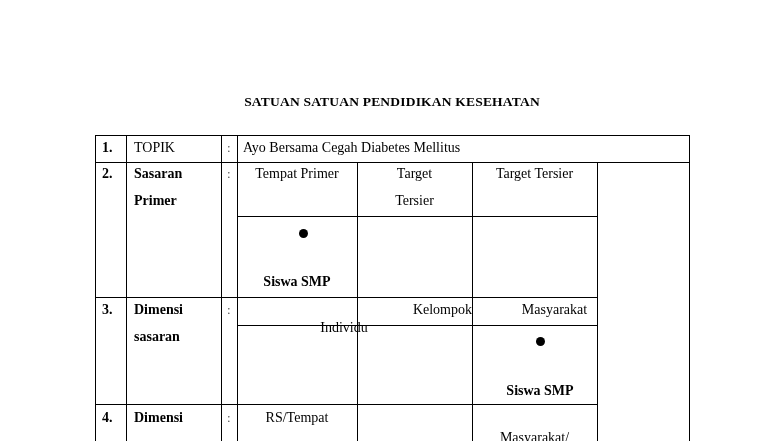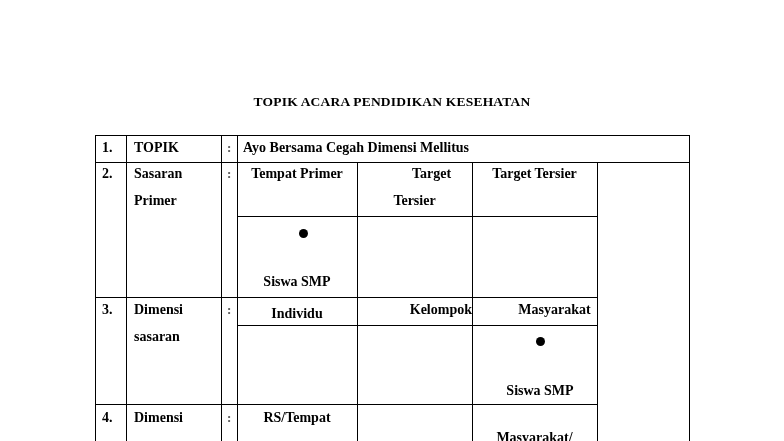--- a/index.html
+++ b/index.html
@@ -9,32 +9,32 @@
     font-family: "Liberation Serif", "DejaVu Serif", serif;
     color: #000;
   }
   .page-title {
     position: absolute; left: 0; width: 784px; top: 94px;
     text-align: center; font-weight: bold; font-size: 13.5px; letter-spacing: 0.2px;
   }
   .line { position: absolute; background: #000; }
   .h { height: 1px; }
   .v { width: 1px; }
-  .txt { position: absolute; font-size: 14px; line-height: 16px; white-space: nowrap; font-weight: bold; }
+  .txt { position: absolute; font-size: 14px; line-height: 16px; white-space: nowrap; }
   .b { font-weight: bold; }
   .c { text-align: center; }
   .dot {
     position: absolute; width: 9px; height: 9px; border-radius: 50%; background: #000;
   }
   .colon { color: #555; font-size: 13px; }
 </style>
 </head>
 <body>
 
-<div class="page-title">TOPIK ACARA PENDIDIKAN KESEHATAN</div>
+<div class="page-title">SATUAN SATUAN PENDIDIKAN KESEHATAN</div>
 
 <div>
 
   <div class="line h" style="left:95px; top:135px; width:595px;"></div>
   <div class="line h" style="left:95px; top:162px; width:595px;"></div>
   <div class="line h" style="left:237px; top:216px; width:361px;"></div>
   <div class="line h" style="left:95px; top:297px; width:503px;"></div>
   <div class="line h" style="left:237px; top:325px; width:361px;"></div>
   <div class="line h" style="left:95px; top:404px; width:503px;"></div>
 
@@ -43,38 +43,38 @@
   <div class="line v" style="left:221px; top:135px; height:306px;"></div>
   <div class="line v" style="left:237px; top:135px; height:306px;"></div>
   <div class="line v" style="left:357px; top:162px; height:279px;"></div>
   <div class="line v" style="left:472px; top:162px; height:279px;"></div>
   <div class="line v" style="left:597px; top:162px; height:279px;"></div>
   <div class="line v" style="left:689px; top:135px; height:306px;"></div>
 
   <div class="txt b" style="left:102px; top:140px;">1.</div>
   <div class="txt" style="left:134px; top:140px;">TOPIK</div>
   <div class="txt colon" style="left:227px; top:140px;">:</div>
-  <div class="txt" style="left:243px; top:140px;">Ayo Bersama Cegah Dimensi Mellitus</div>
+  <div class="txt" style="left:243px; top:140px;">Ayo Bersama Cegah Diabetes Mellitus</div>
 
   <div class="txt b" style="left:102px; top:166px;">2.</div>
   <div class="txt b" style="left:134px; top:166px;">Sasaran</div>
   <div class="txt b" style="left:134px; top:193px;">Primer</div>
   <div class="txt colon" style="left:227px; top:166px;">:</div>
   <div class="txt c" style="left:237px; width:120px; top:166px;">Tempat Primer</div>
-  <div class="txt c" style="left:357px; width:115px; top:166px;padding-left:17px;">Target</div>
+  <div class="txt c" style="left:357px; width:115px; top:166px;">Target</div>
   <div class="txt c" style="left:357px; width:115px; top:193px;">Tersier</div>
   <div class="txt c" style="left:472px; width:125px; top:166px;">Target Tersier</div>
   <div class="dot" style="left:299px; top:229px;"></div>
   <div class="txt c b" style="left:237px; width:120px; top:274px;">Siswa SMP</div>
 
   <div class="txt b" style="left:102px; top:302px;">3.</div>
   <div class="txt b" style="left:134px; top:302px;">Dimensi</div>
   <div class="txt b" style="left:134px; top:329px;">sasaran</div>
   <div class="txt colon" style="left:227px; top:302px;">:</div>
-  <div class="txt c" style="left:237px; width:120px; top:306px;">Individu</div>
+  <div class="txt c" style="left:237px; width:120px; top:320px;padding-left:47px;">Individu</div>
   <div class="txt c" style="left:357px; width:115px; top:302px;text-align:right;">Kelompok</div>
   <div class="txt c" style="left:472px; width:125px; top:302px;margin-left:20px;">Masyarakat</div>
   <div class="dot" style="left:536px; top:337px;"></div>
   <div class="txt c b" style="left:472px; width:136px; top:383px;">Siswa SMP</div>
 
   <div class="txt b" style="left:102px; top:410px;">4.</div>
   <div class="txt b" style="left:134px; top:410px;">Dimensi</div>
   <div class="txt colon" style="left:227px; top:410px;">:</div>
   <div class="txt c" style="left:237px; width:120px; top:410px;">RS/Tempat</div>
   <div class="txt c" style="left:357px; width:115px; top:410px;margin-top:44px;">Sekolah</div>

